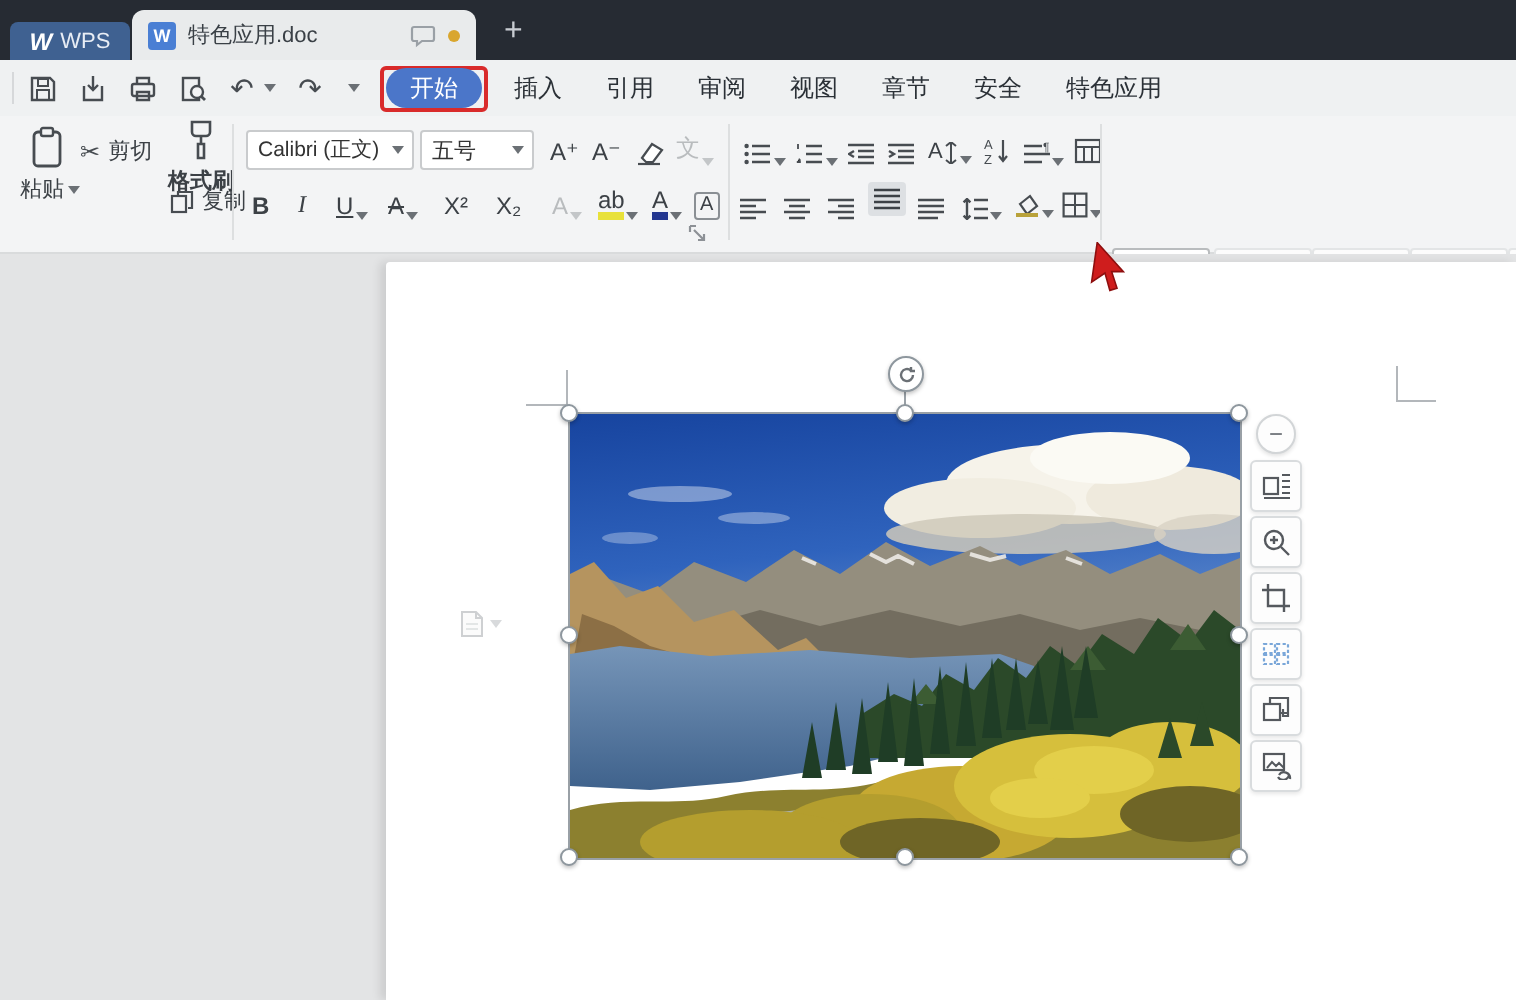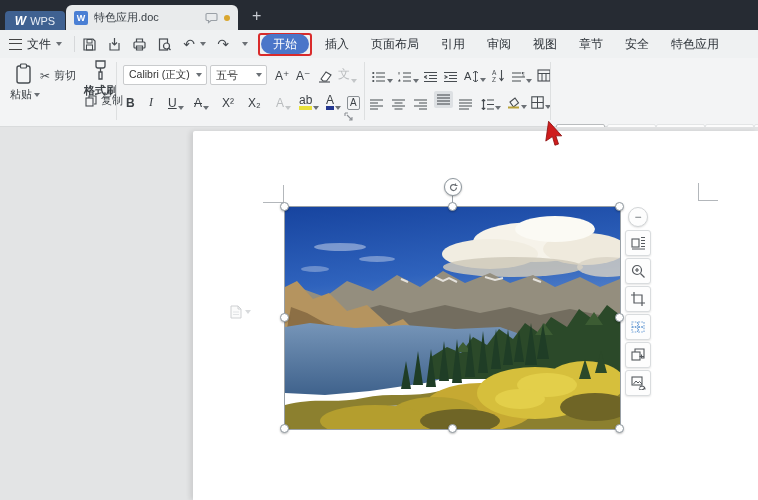--- a/index.html
+++ b/index.html
@@ -99,25 +99,20 @@
       <span class="doc-title">特色应用.doc</span>
       <svg width="13" height="12" viewBox="0 0 13 12">
         <path d="M2 1.5h9a1 1 0 0 1 1 1v5a1 1 0 0 1-1 1H6l-2.5 2v-2H2a1 1 0 0 1-1-1v-5a1 1 0 0 1 1-1z" fill="none" stroke="#9aa0a6" stroke-width="1.1"></path>
       </svg>
       <span class="tab-dot"></span>
     </div>
     <span class="newtab">+</span>
   </div>
 
   <div class="menubar">
-    <div class="file-menu">
-      <span class="hamb"></span>
-      <span>文件</span>
-      <span class="dd"></span>
-    </div>
     <span class="vsep"></span>
     <div class="qat">
       <span class="ic">
         <svg width="15" height="15" viewBox="0 0 15 15">
             <path d="M2 2h9l2 2v9H2z" fill="none" stroke="#474c51" stroke-width="1.2"></path>
             <rect x="4.5" y="8" width="6" height="5" fill="none" stroke="#474c51"></rect>
             <rect x="5" y="2.5" width="5" height="3.5" fill="none" stroke="#474c51"></rect>
           </svg>
       </span>
       <span class="ic">
@@ -146,21 +141,20 @@
       <span class="ic">
           <span class="uglyph">↷</span>
         </span>
       <span class="dd" style="margin-left:2px;"></span>
     </div>
     <div class="menu-items">
       <span class="mi-active-box">
         <span class="mi-active">开始</span>
       </span>
       <span class="menu-item">插入</span>
-      <span class="menu-item">页面布局</span>
       <span class="menu-item">引用</span>
       <span class="menu-item">审阅</span>
       <span class="menu-item">视图</span>
       <span class="menu-item">章节</span>
       <span class="menu-item">安全</span>
       <span class="menu-item">特色应用</span>
 
     </div>
   </div>
 

